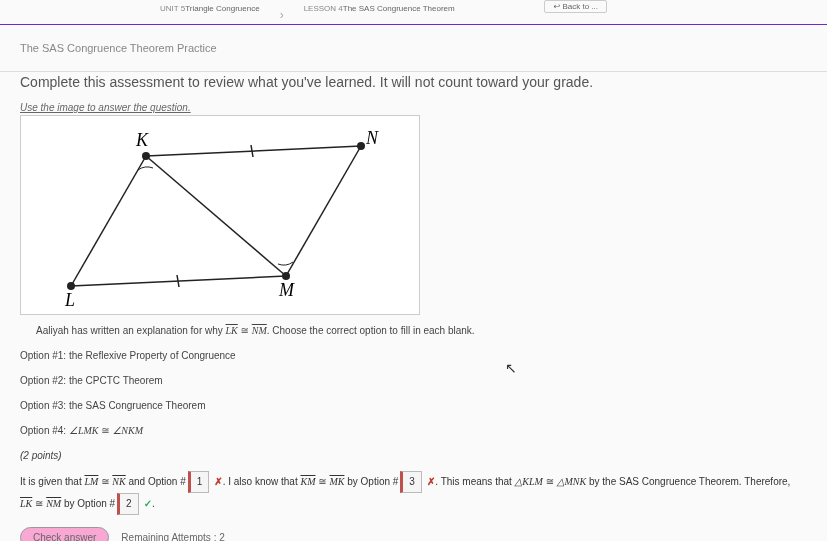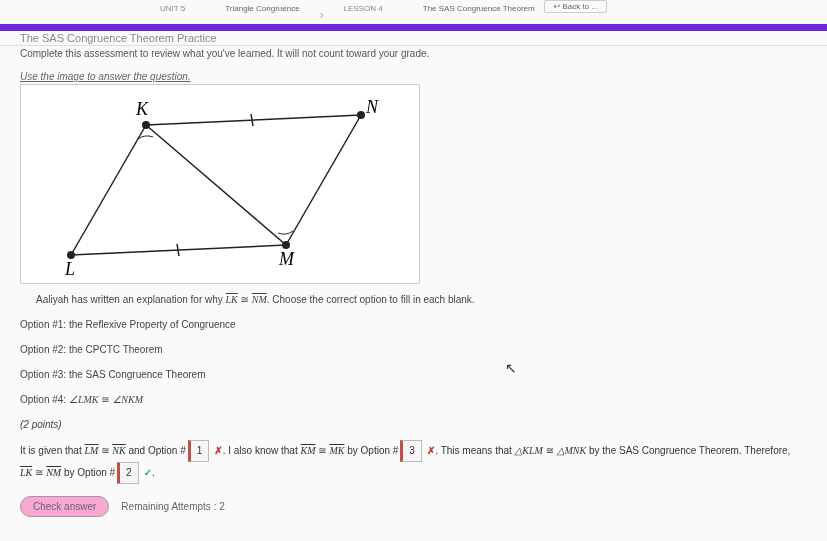--- a/index.html
+++ b/index.html
@@ -1,25 +1,25 @@
 <!DOCTYPE html>
 <html><head>
   <meta charset="utf-8">
   <style>
     * { box-sizing: border-box; margin: 0; padding: 0; }
     body { font-family: Arial, sans-serif; background: #fafafa; color: #333; width: 827px; height: 541px; overflow: hidden; font-size: 11px; }
     .header { display: flex; align-items: flex-start; gap: 20px; padding: 4px 20px 2px 160px; font-size: 9px; color: #666; position: relative; }
     .header-col { display: flex; }
     .header-col .top { font-size: 8px; color: #888; }
-    .header-col .bot { font-size: 8px; color: #666; margin-left: 40px; }
+    .header-col .bot { font-size: 8px; color: #666; }
     .chevron { color: #aaa; font-size: 12px; padding-top: 4px; }
     .back-btn { position: absolute; right: 220px; top: 0; border: 1px solid #ccc; padding: 1px 8px; font-size: 8px; color: #666; border-radius: 2px; }
-    .title-bar { border-top: 7px solid #6d28d9; border-bottom: 1px solid #ddd; padding: 1px 20px; }
+    .title-bar { border-top: 1px solid #6d28d9; border-bottom: 1px solid #ddd; padding: 17px 20px; }
     .title-bar .t { font-size: 11px; color: #888; }
-    .sub-bar { padding: 2px 20px; font-size: 10px; color: #555; }
+    .sub-bar { padding: 2px 20px; font-size: 14px; color: #555; }
     .content { padding: 10px 20px; }
     .instr { font-size: 10px; color: #666; font-style: italic; margin-bottom: 2px; text-decoration: underline; }
     .figure { border: 1px solid #ccc; width: 400px; height: 200px; margin-bottom: 10px; background: #fff; position: relative; }
     .explain { font-size: 10px; color: #444; margin: 8px 16px; }
     .options div { font-size: 10px; color: #444; margin: 14px 0; }
     .points { font-size: 10px; color: #444; margin: 6px 0; font-style: italic; }
     .fill { font-size: 10px; color: #333; line-height: 1.8; margin: 10px 0; }
     .seg { text-decoration: overline; font-style: italic; font-family: 'Times New Roman', serif; }
     .math { font-style: italic; font-family: Liberation Serif, serif; }
     .blank { display: inline-block; border: 1px solid #bbb; border-left: 3px solid #c0504d; padding: 1px 6px; background: #f5f5f5; margin: 0 2px; min-width: 14px; text-align: center; font-style: normal; }

